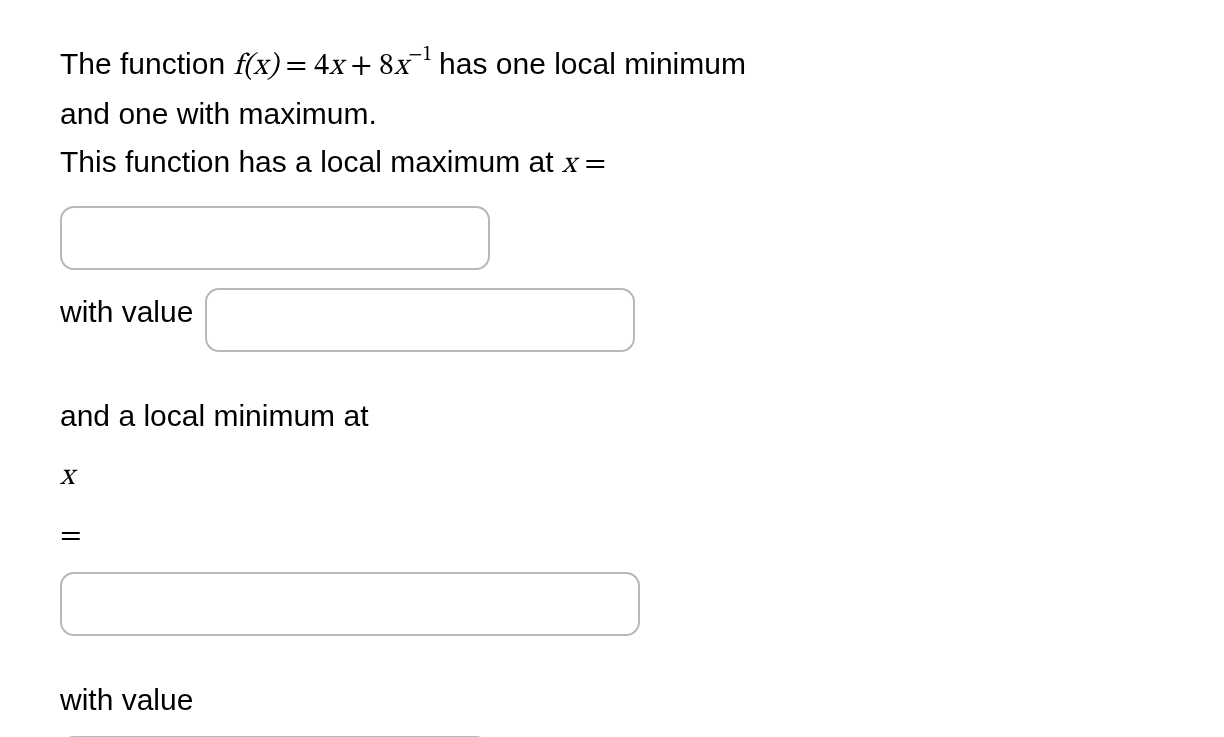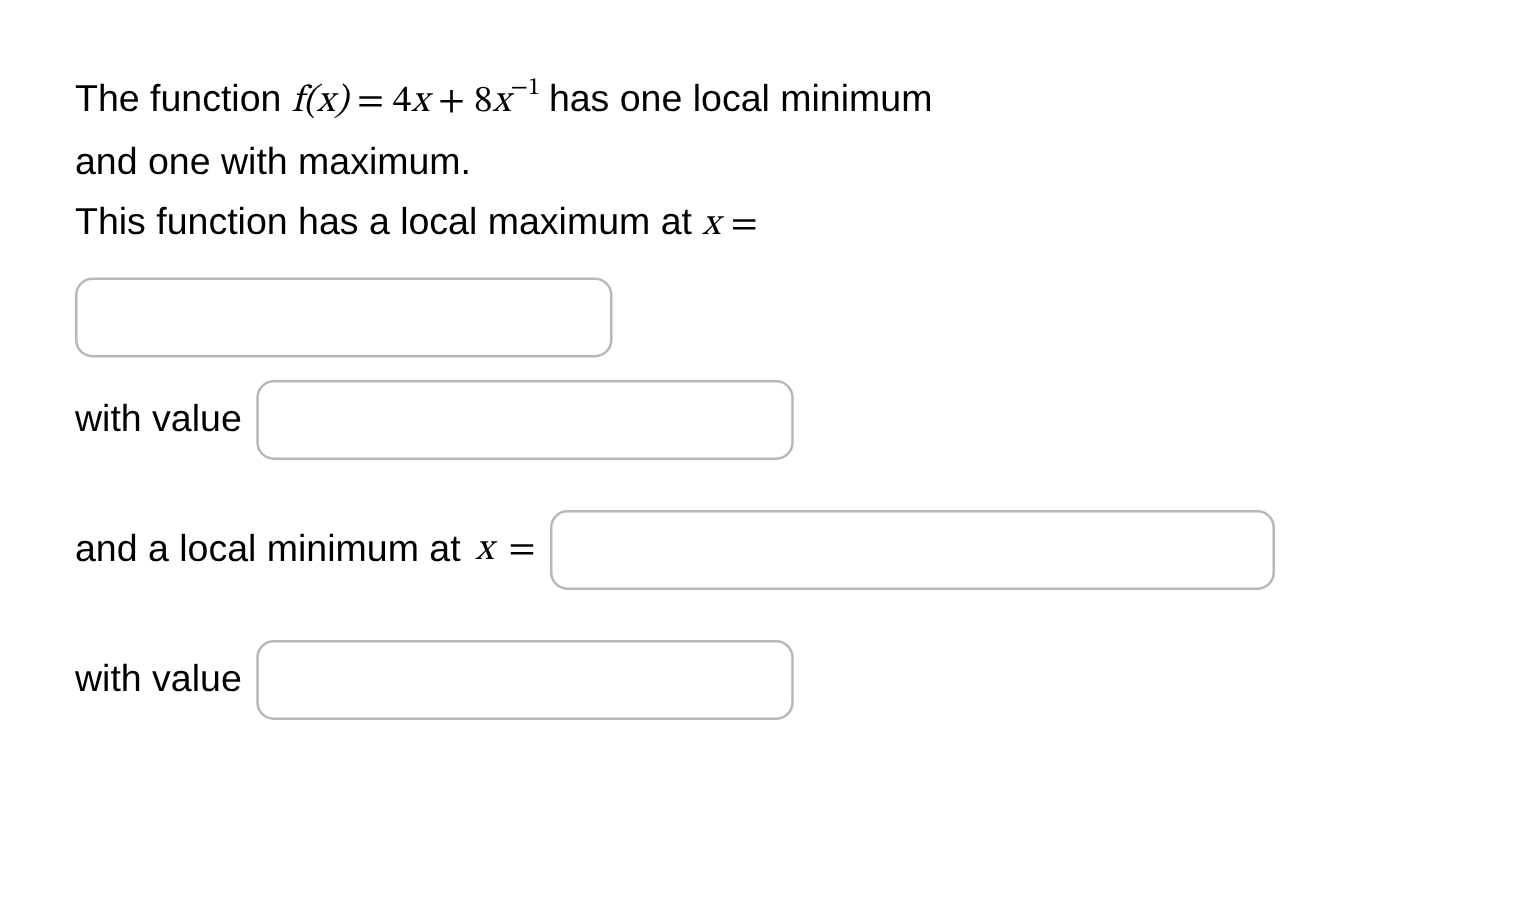--- a/index.html
+++ b/index.html
@@ -23,25 +23,24 @@
       font-style: normal;
     }
     .sup {
       font-size: 0.65em;
       vertical-align: super;
       position: relative;
       top: -0.15em;
     }
     .problem-text {
       margin-bottom: 8px;
-      margin-top: 16px;
     }
     .input-row {
       display: flex;
-      align-items: center;
+      align-items: flex-start;
       flex-wrap: wrap;
       gap: 12px;
       margin: 18px 0;
     }
     .answer-input {
       border: 2px solid #b5b8bd;
       border-radius: 14px;
       height: 64px;
       padding: 6px 14px;
       font-size: 28px;
@@ -50,20 +49,21 @@
       outline: none;
     }
     .w-med {
       width: 430px;
     }
     .w-lg {
       width: 580px;
     }
     .spaced-top {
       margin-top: 40px;
+      flex-direction: column;
     }
   </style>
 </head>
 <body>
 
 <div class="problem-text">
   <span>The function </span>
   <span class="math">
     <span>f(x)</span>
   </span>

